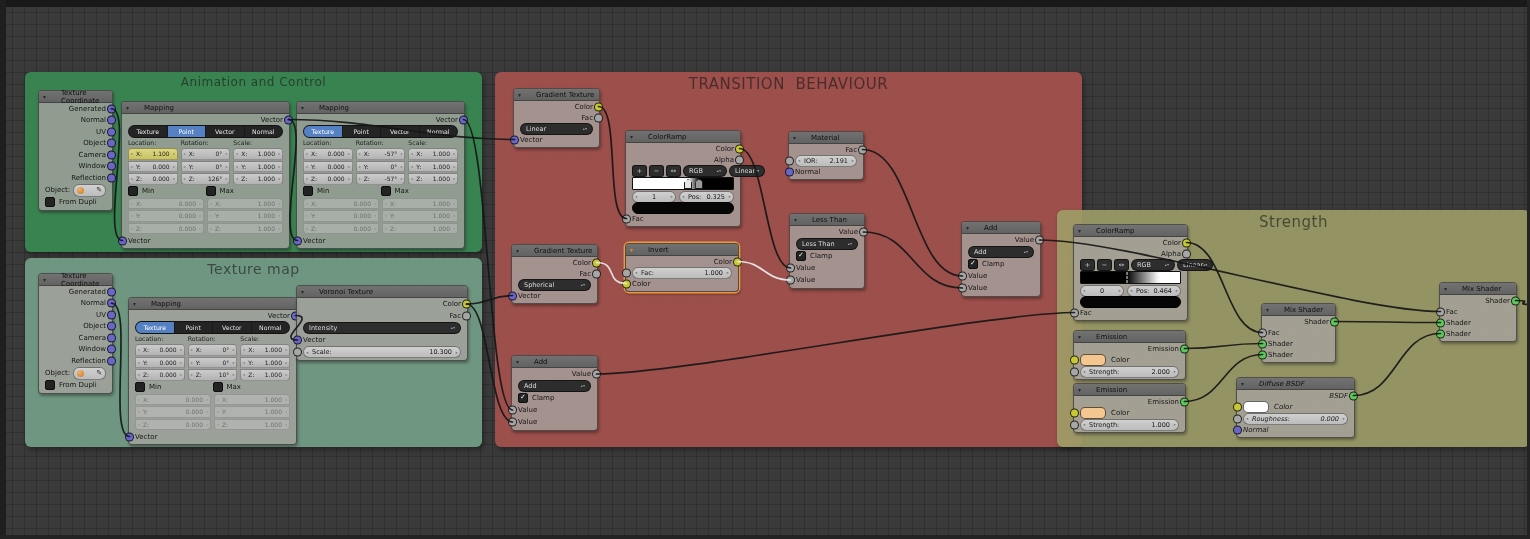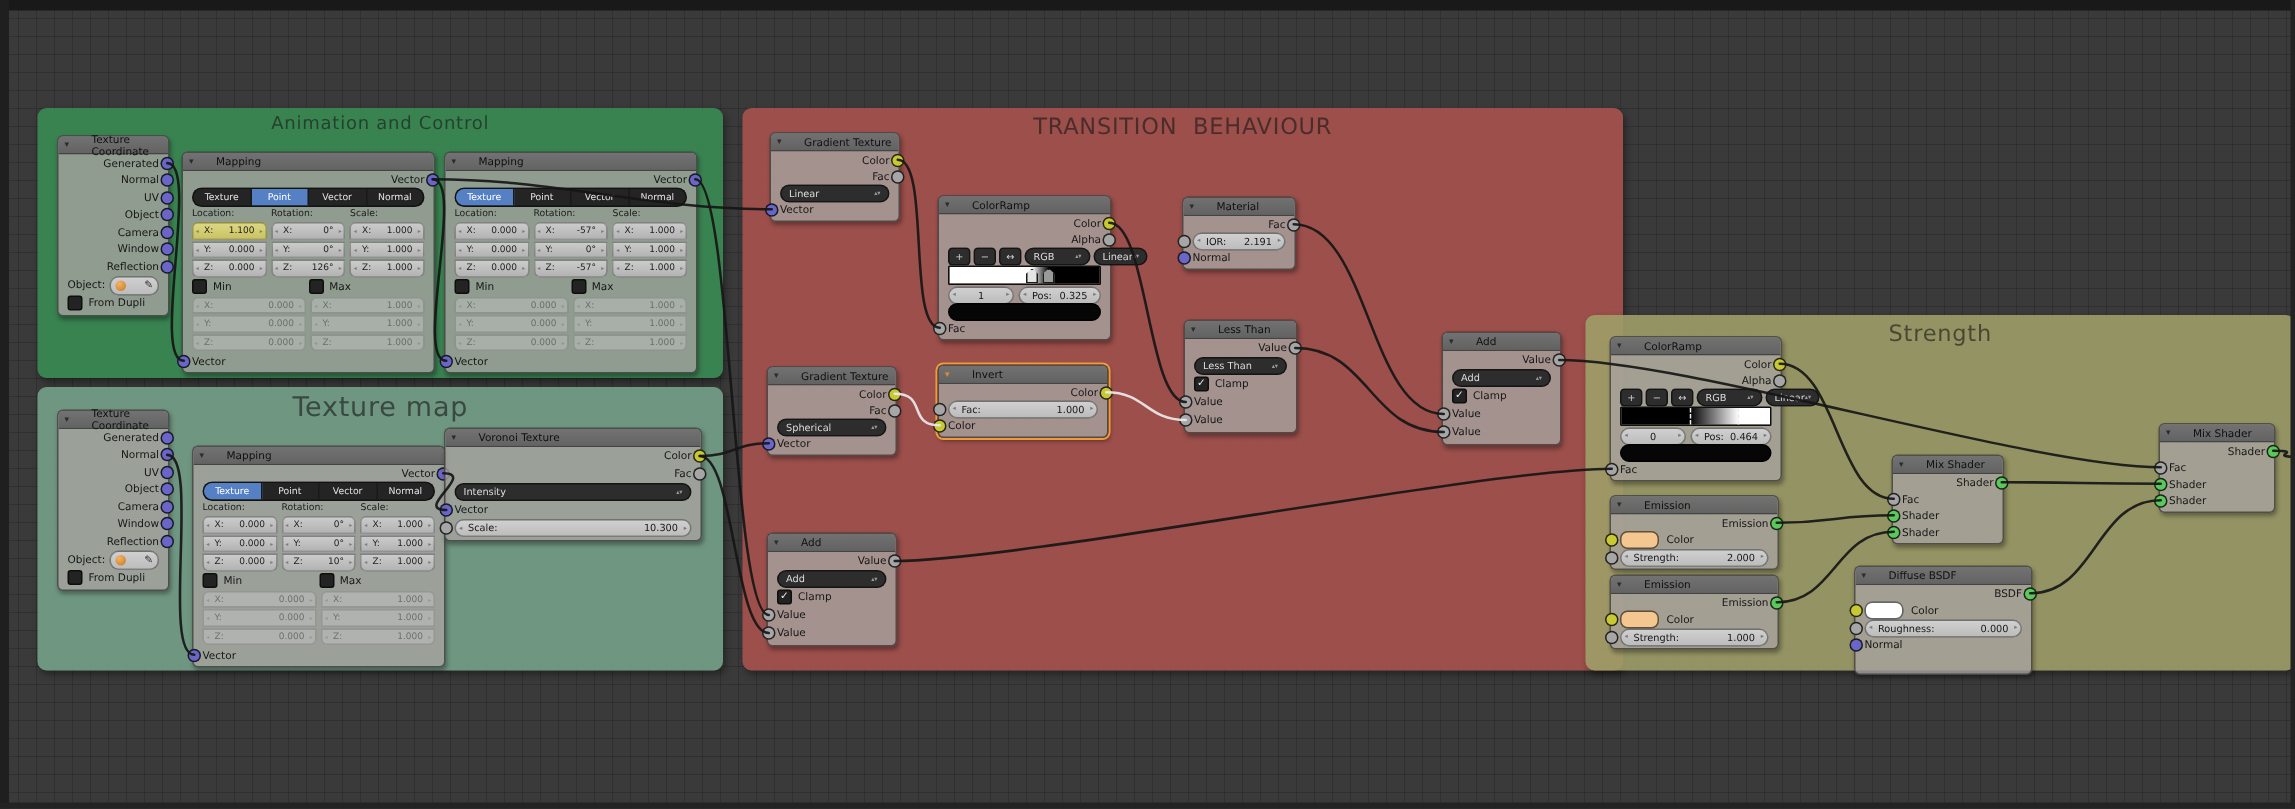--- a/index.html
+++ b/index.html
@@ -102,21 +102,21 @@
 </style>
 </head>
 <body>
 
 <div id="viewport">
   <div id="frames-layer">
       <div class="frame" style="left: 25px; top: 72px; width: 457px; height: 180px; background: rgba(58, 140, 84, 0.9);">
         <div class="frame-title" style="font-size: 12px;">Animation and Control</div>
       </div>
       <div class="frame" style="left: 25px; top: 258px; width: 457px; height: 189px; background: rgba(117, 161, 137, 0.9);">
-        <div class="frame-title" style="font-size: 18px;">Texture map</div>
+        <div class="frame-title" style="font-size: 14px;">Texture map</div>
       </div>
       <div class="frame" style="left: 495px; top: 72px; width: 556px; height: 375px; background: rgba(167, 82, 78, 0.9); padding-left: 31px;">
         <div class="frame-title" style="font-size: 15px;">TRANSITION  BEHAVIOUR</div>
       </div>
       <div class="frame" style="left: 1057px; top: 210px; width: 473px; height: 237px; background: rgba(159, 157, 104, 0.9);">
         <div class="frame-title" style="font-size: 15px;">Strength</div>
       </div>
     </div>
   <div id="nodes-layer">
       <div class="node" style="left: 38px; top: 90px; width: 73px; padding-bottom: 2px;">
@@ -900,21 +900,21 @@
         </div>
         <div class="row in" style="height: 11px;">
           <span class="lbl">Shader</span>
           <span class="sock si" style="background: rgb(92, 200, 92);"></span>
         </div>
         <div class="row in" style="height: 11px;">
           <span class="lbl">Shader</span>
           <span class="sock si" style="background: rgb(92, 200, 92);"></span>
         </div>
       </div>
-      <div class="node" style="left: 1236px; top: 377px; width: 117px; padding-bottom: 14px;">
+      <div class="node" style="left: 1236px; top: 377px; width: 117px; padding-bottom: 2px; font-style: italic;">
         <div class="nhead">
           <span class="tri">▾</span>
           <span class="ttl">Diffuse BSDF</span>
         </div>
         <div class="row out" style="height: 11px;">
           <span class="lbl">BSDF</span>
           <span class="sock so" style="background: rgb(92, 200, 92);"></span>
         </div>
         <div class="row" style="height: 12px;">
           <span class="sock si" style="background: rgb(200, 200, 50);"></span>

